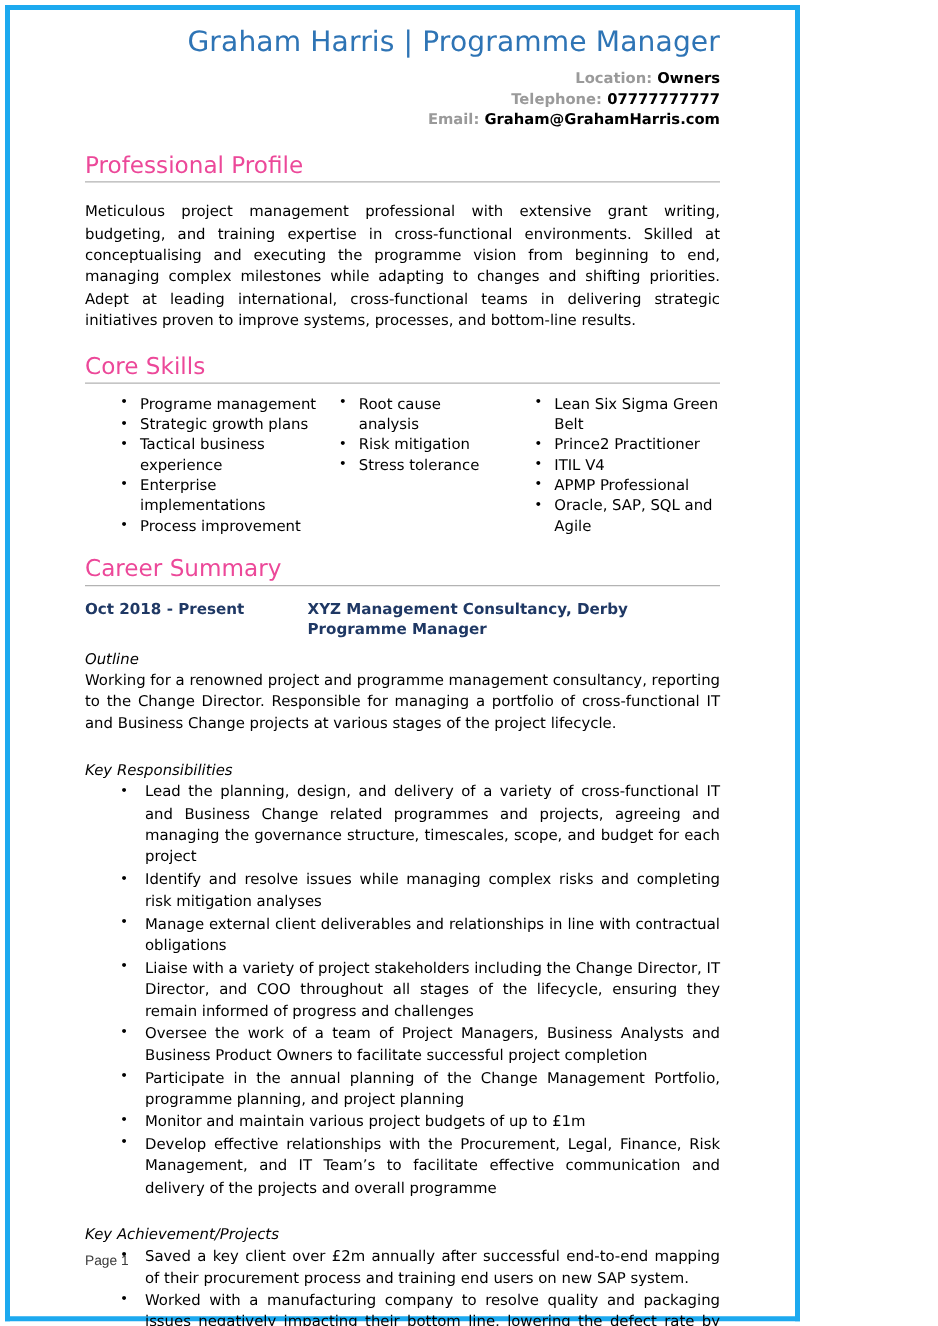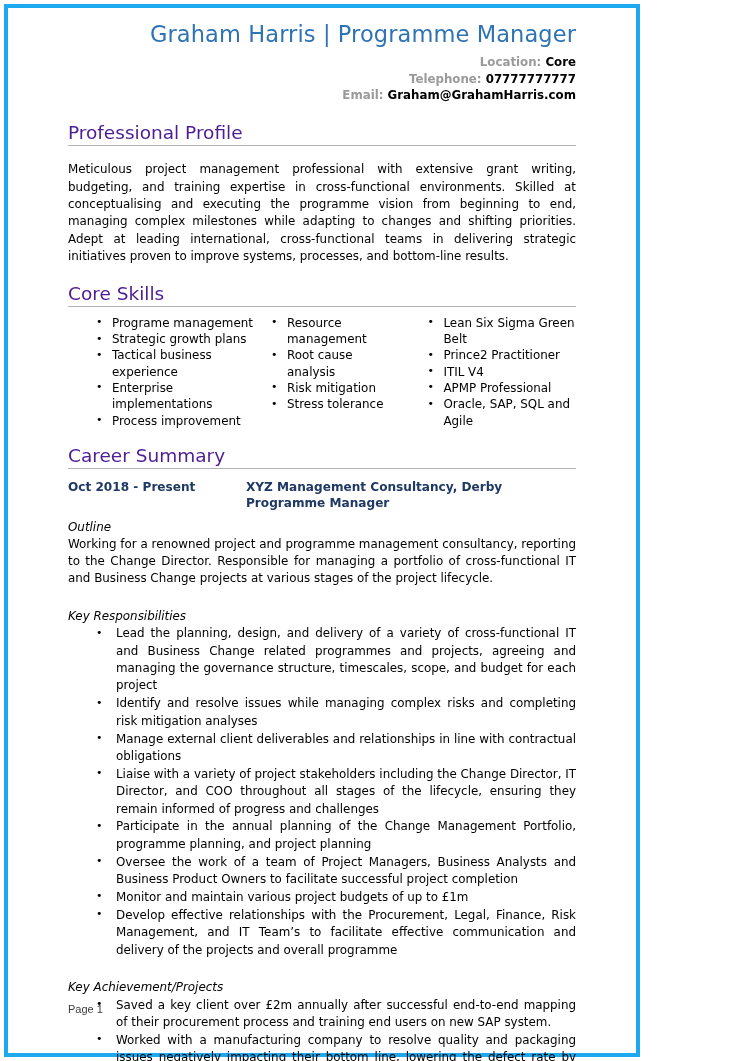--- a/index.html
+++ b/index.html
@@ -54,21 +54,21 @@
     color: #000;
     font-weight: bold;
   }
   .contact-label {
     color: #9a9a9a;
     font-weight: bold;
   }
 
   
   .section-heading {
-    color: #4c1d95;
+    color: #ec4899;
     font-size: 18.5px;
     font-weight: normal;
     line-height: 1.2;
     margin: 0;
     padding: 0 0 1px 0;
     border-bottom: 1.3px solid #b3b3b3;
   }
   .sec-profile { margin-top: 18px; }
   .sec-skills  { margin-top: 17px; }
   .sec-career  { margin-top: 16px; }
@@ -187,21 +187,21 @@
   <div class="frame-l"></div>
   <div class="frame-r"></div>
 
   <div id="content">
 
     <div>
       <div class="cv-name">Graham Harris | Programme Manager</div>
 
       <div class="contact-line">
         <span class="contact-label">Location:</span>
-        <span>Core</span>
+        <span>Owners</span>
       </div>
 
       <div class="contact-line">
         <span class="contact-label">Telephone:</span>
         <span>07777777777</span>
       </div>
 
       <div class="contact-line">
         <span class="contact-label">Email:</span>
         <span>Graham@GrahamHarris.com</span>
@@ -221,21 +221,20 @@
           <ul>
             <li>Programe management</li>
             <li>Strategic growth plans</li>
             <li>Tactical business experience</li>
             <li>Enterprise implementations</li>
             <li>Process improvement</li>
           </ul>
         </div>
         <div class="skills-col c2">
           <ul>
-            <li>Resource management</li>
             <li>Root cause analysis</li>
             <li>Risk mitigation</li>
             <li>Stress tolerance</li>
           </ul>
         </div>
         <div class="skills-col c3">
           <ul>
             <li>Lean Six Sigma Green Belt</li>
             <li>Prince2 Practitioner</li>
             <li>ITIL V4</li>
@@ -261,22 +260,22 @@
 
         <div class="sub-label">Outline</div>
         <p class="para">Working for a renowned project and programme management consultancy, reporting to the Change Director. Responsible for managing a portfolio of cross-functional IT and Business Change projects at various stages of the project lifecycle.</p>
 
         <div class="sub-label spaced">Key Responsibilities</div>
         <ul class="bullets">
           <li>Lead the planning, design, and delivery of a variety of cross-functional IT and Business Change related programmes and projects, agreeing and managing the governance structure, timescales, scope, and budget for each project</li>
           <li>Identify and resolve issues while managing complex risks and completing risk mitigation analyses</li>
           <li>Manage external client deliverables and relationships in line with contractual obligations</li>
           <li>Liaise with a variety of project stakeholders including the Change Director, IT Director, and COO throughout all stages of the lifecycle, ensuring they remain informed of progress and challenges</li>
+          <li>Oversee the work of a team of Project Managers, Business Analysts and Business Product Owners to facilitate successful project completion</li>
           <li>Participate in the annual planning of the Change Management Portfolio, programme planning, and project planning</li>
-          <li>Oversee the work of a team of Project Managers, Business Analysts and Business Product Owners to facilitate successful project completion</li>
           <li>Monitor and maintain various project budgets of up to £1m</li>
           <li>Develop effective relationships with the Procurement, Legal, Finance, Risk Management, and IT Team’s to facilitate effective communication and delivery of the projects and overall programme</li>
         </ul>
 
         <div class="sub-label spaced">Key Achievement/Projects</div>
         <ul class="bullets">
           <li>Saved a key client over £2m annually after successful end-to-end mapping of their procurement process and training end users on new SAP system.</li>
           <li>Worked with a manufacturing company to resolve quality and packaging issues negatively impacting their bottom line, lowering the defect rate by 16% and improving manufacturing flow by 15%.</li>
           <li>Led the integration of systems, processes, and workflows for two merging companies, resulting in an accelerated growth rate, and achieving profit margins 18% above target within the first 12 months.</li>
 

